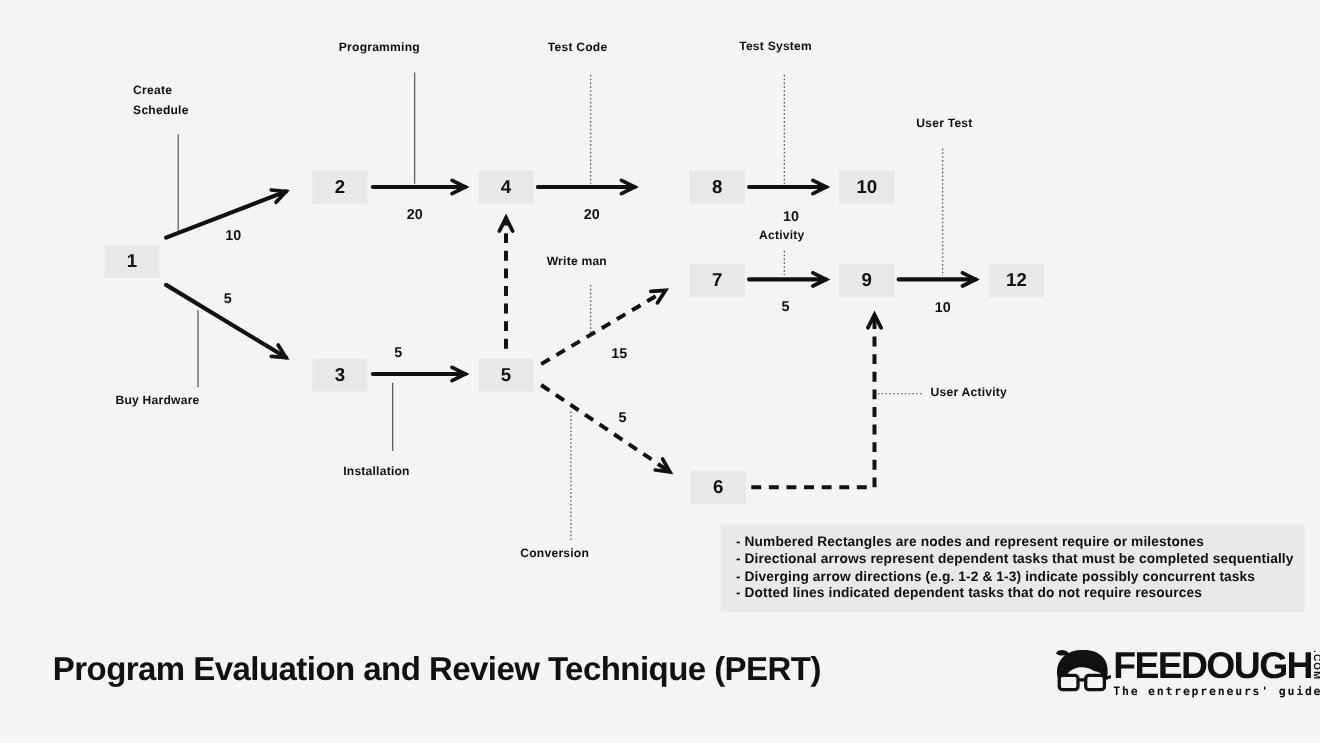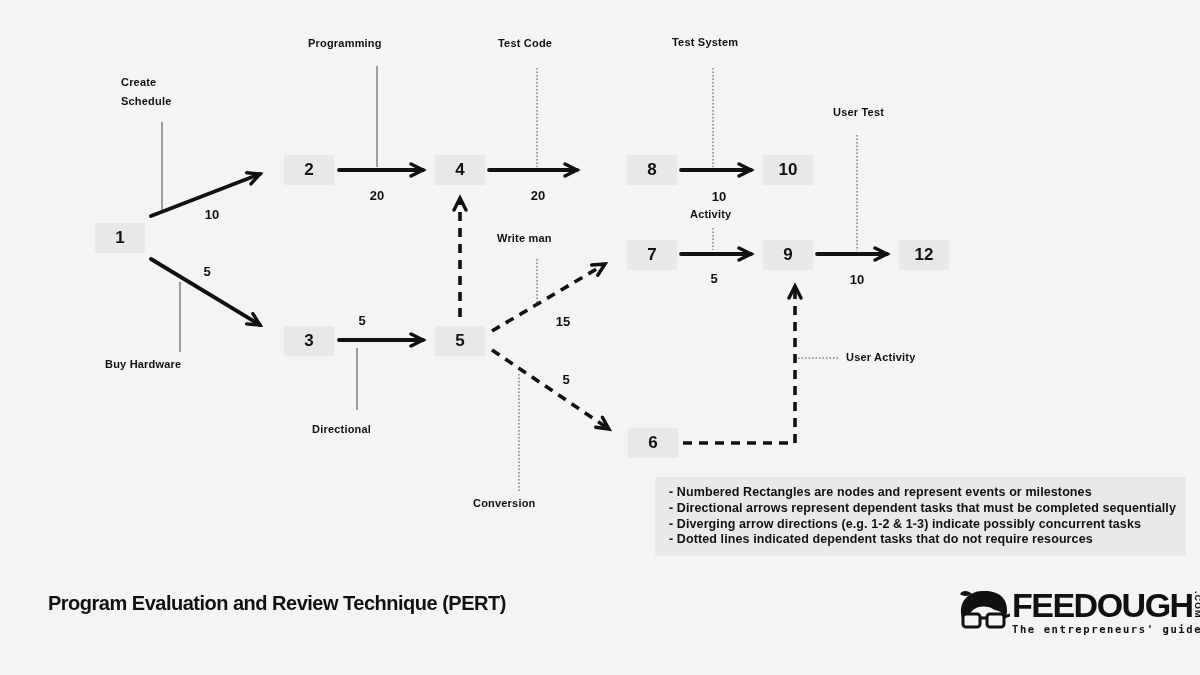--- a/index.html
+++ b/index.html
@@ -21,21 +21,21 @@
     position:absolute;font-weight:bold;font-size:11px;white-space:nowrap;
     letter-spacing:0.2px;
   }
   .alabel.wrap{white-space:normal;width:78px;line-height:19px;}
   .legend{
     position:absolute;left:655px;top:477px;width:531px;height:79px;
     background:#e9e9e9;box-sizing:border-box;padding:8px 8px 0 14px;
   }
   .legend div{font-size:12.5px;font-weight:bold;line-height:15.8px;letter-spacing:0.1px;}
   .title{
-    position:absolute;left:48px;top:592px;font-size:20px;font-weight:bold;
+    position:absolute;left:48px;top:592px;font-size:30px;font-weight:bold;
     letter-spacing:-0.5px;white-space:nowrap;
   }
   .logo{position:absolute;left:958px;top:588px;display:flex;align-items:flex-start;}
   .logo .face{width:52px;height:46px;margin-right:2px;}
   .logo .textcol{display:flex;flex-direction:column;}
   .logo .brandrow{display:flex;align-items:flex-start;}
   .logo .brand{
     font-size:34px;font-weight:bold;letter-spacing:-1.5px;line-height:34px;
   }
   .logo .tld{
@@ -111,31 +111,31 @@
   <span class="wlabel" style="left:538px;top:195px">20</span>
   <span class="wlabel" style="left:563px;top:321px">15</span>
   <span class="wlabel" style="left:566px;top:379px">5</span>
   <span class="wlabel" style="left:714px;top:278px">5</span>
   <span class="wlabel" style="left:719px;top:196px">10</span>
   <span class="wlabel" style="left:857px;top:279px">10</span>
 
   <div class="alabel wrap" style="left:121px;top:73px">Create Schedule</div>
   <div class="alabel" style="left:105px;top:358px">Buy Hardware</div>
   <div class="alabel" style="left:308px;top:37px">Programming</div>
-  <div class="alabel" style="left:312px;top:423px">Directional</div>
+  <div class="alabel" style="left:312px;top:423px">Installation</div>
   <div class="alabel" style="left:498px;top:37px">Test Code</div>
   <div class="alabel" style="left:497px;top:232px">Write man</div>
   <div class="alabel" style="left:473px;top:497px">Conversion</div>
   <div class="alabel" style="left:690px;top:208px">Activity</div>
   <div class="alabel" style="left:672px;top:36px">Test System</div>
   <div class="alabel" style="left:833px;top:106px">User Test</div>
   <div class="alabel" style="left:846px;top:351px">User Activity</div>
 
   <div class="legend">
-    <div>- Numbered Rectangles are nodes and represent events or milestones</div>
+    <div>- Numbered Rectangles are nodes and represent require or milestones</div>
     <div>- Directional arrows represent dependent tasks that must be completed sequentially</div>
     <div>- Diverging arrow directions (e.g. 1-2 &amp; 1-3) indicate possibly concurrent tasks</div>
     <div>- Dotted lines indicated dependent tasks that do not require resources</div>
   </div>
 
   <div class="title">Program Evaluation and Review Technique (PERT)</div>
 
   <div class="logo">
     <svg class="face" viewBox="0 0 52 46">
       <path fill="#111" d="M4,30 C0,16 8,4 24,3 C38,2 50,8 49,24 C48.5,28 47,30 46,31

